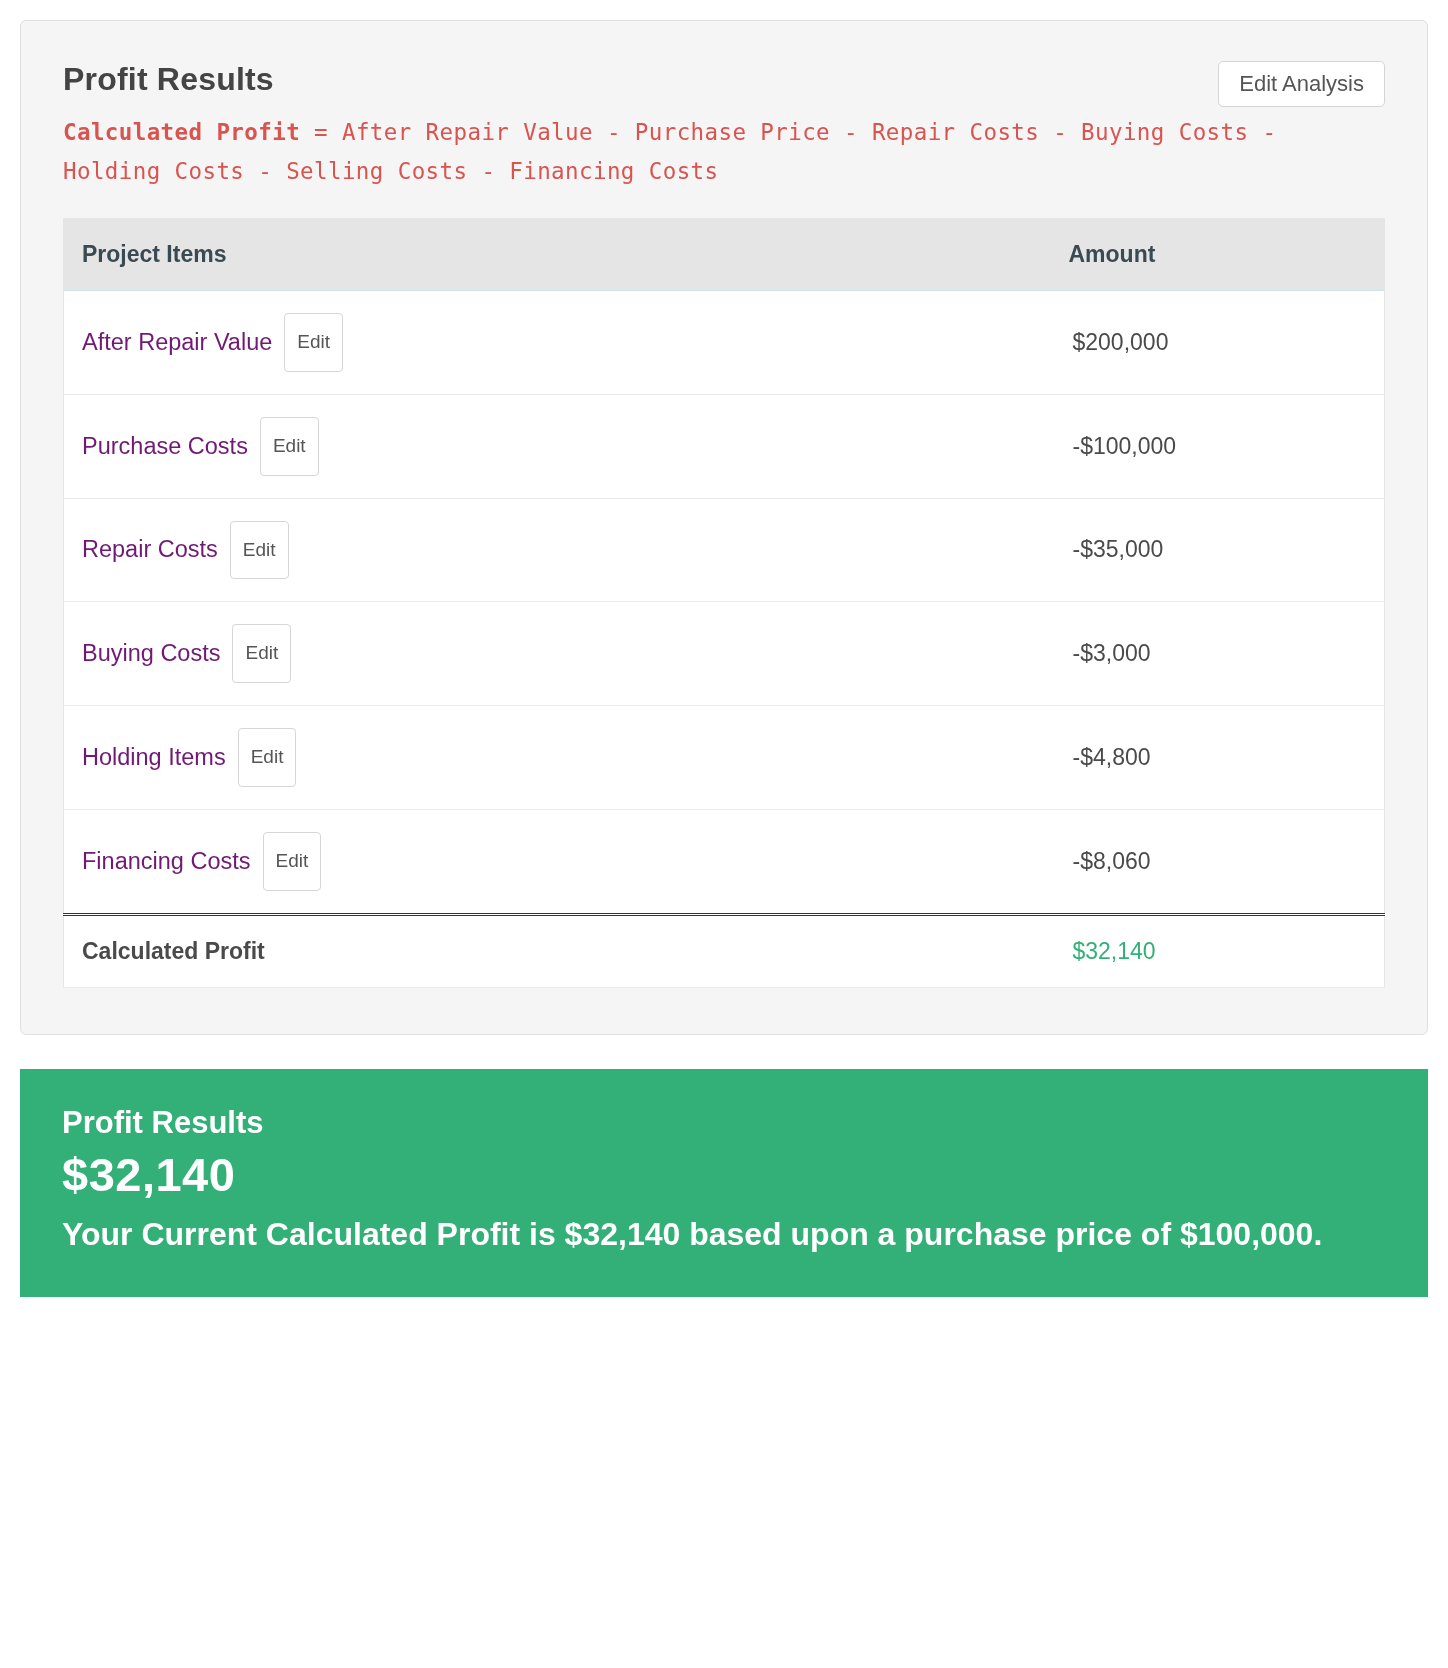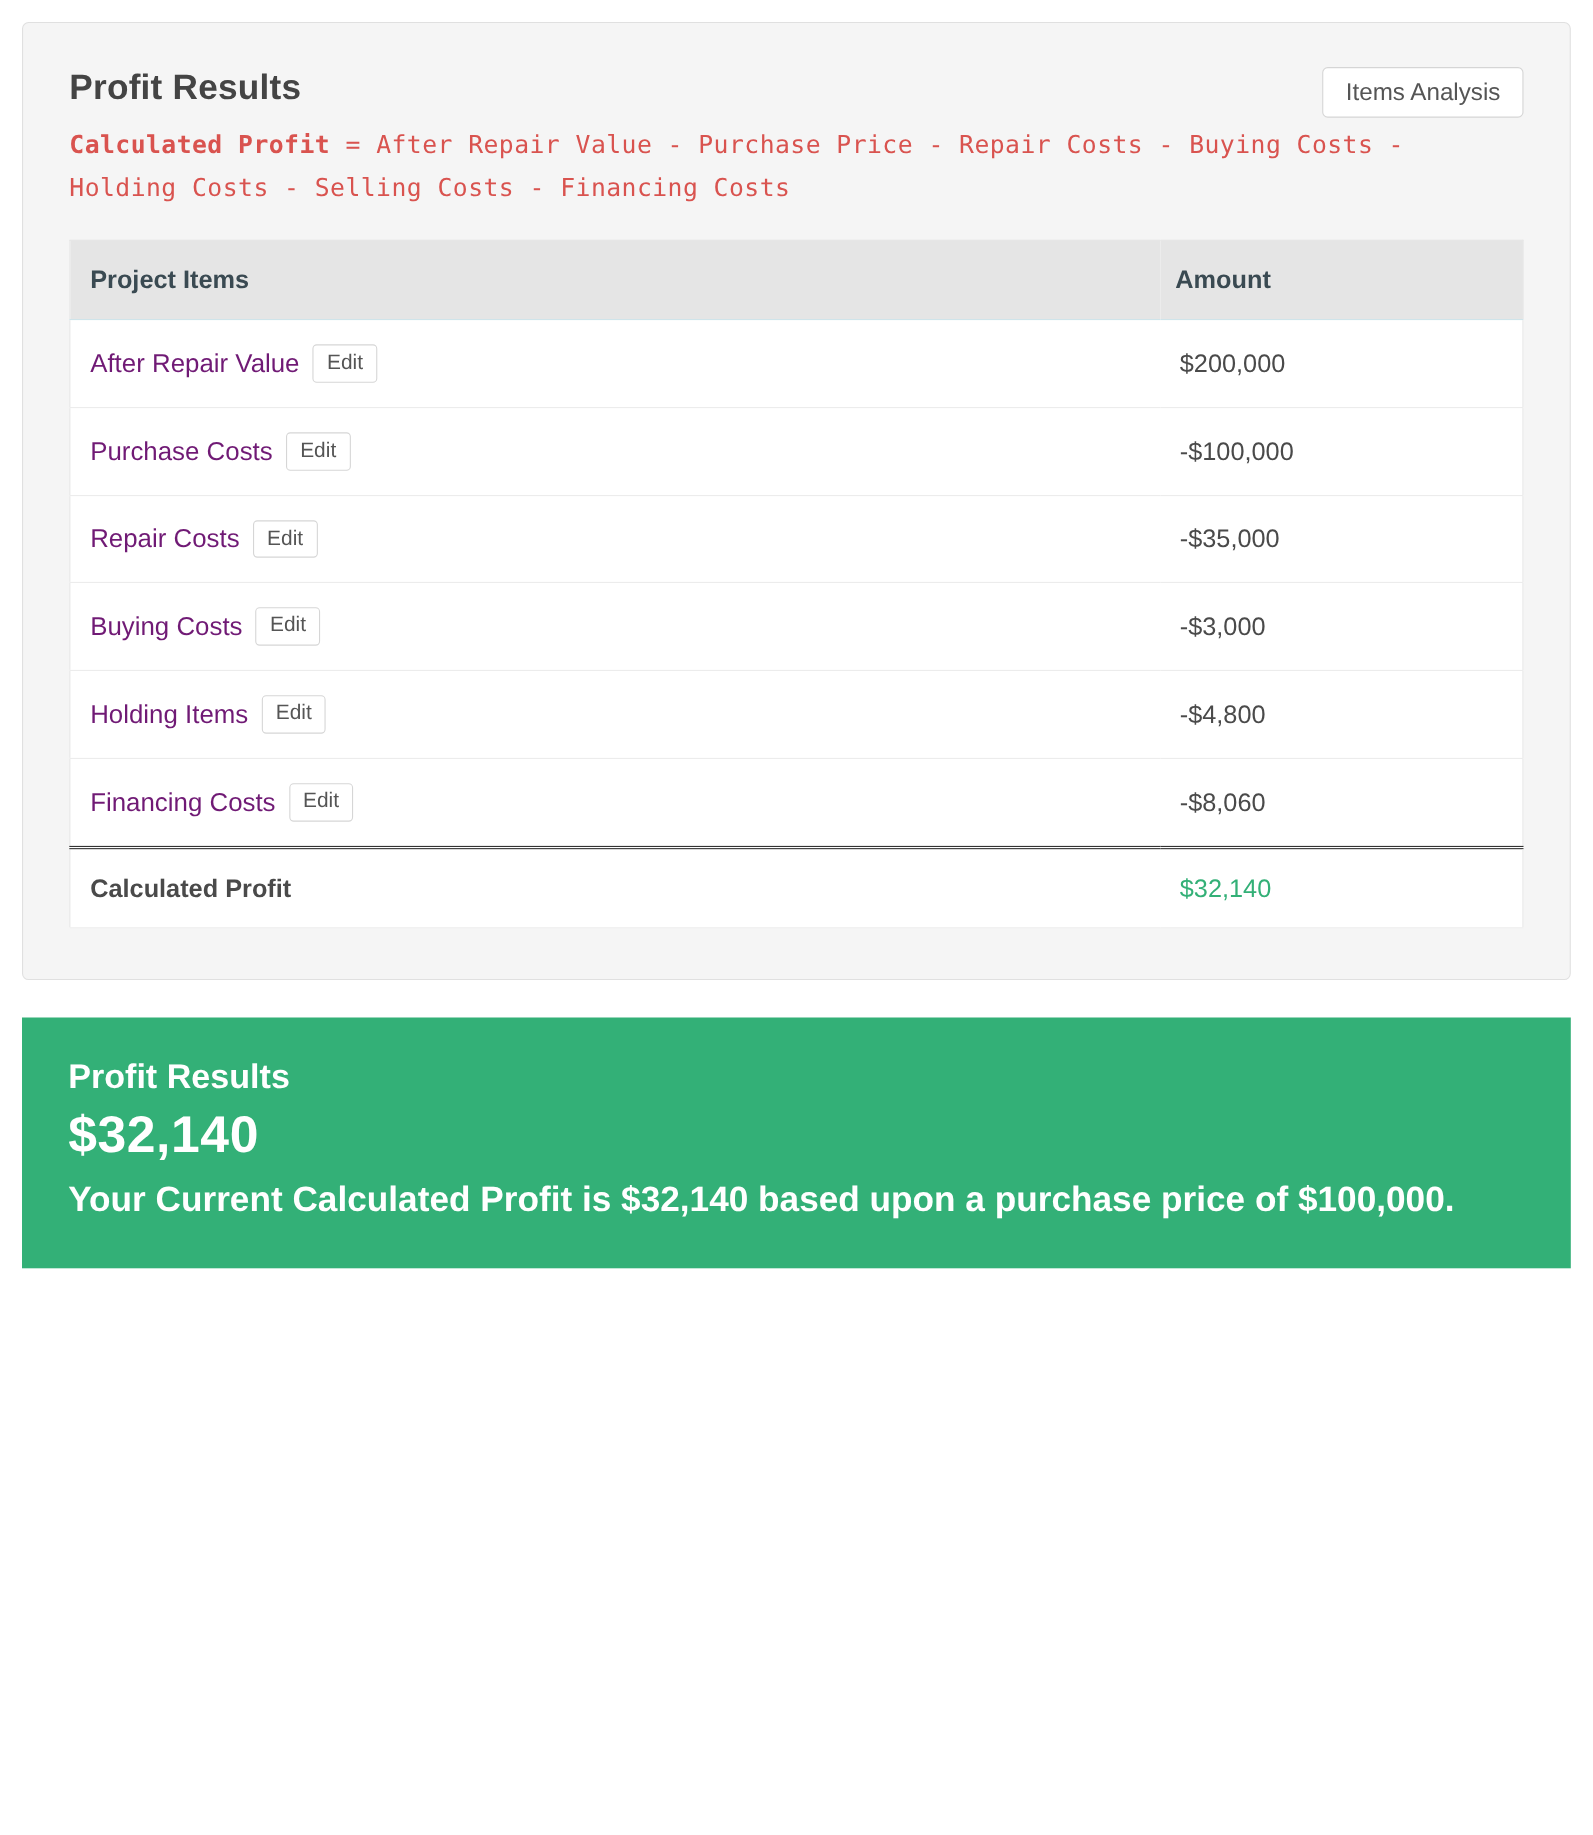--- a/index.html
+++ b/index.html
@@ -98,21 +98,21 @@
   }
   .item-label { font-size: 23.5px; color: #701a75; }
 
   .edit-btn {
     font-family: "Liberation Sans", sans-serif;
     font-size: 19px;
     color: #555555;
     background: #ffffff;
     border: 1px solid #d6d6d6;
     border-radius: 4px;
-    padding: 6px 12px;
+    padding: 18px 12px;
     cursor: pointer;
     line-height: 1.1;
   }
 
   .amount { font-size: 23.5px; color: #4a4a4a; padding-left: 14px; }
 
   tr.total-row td {
     border-top: 3px double #333333;
     border-bottom: none;
     padding-top: 26px;
@@ -145,21 +145,21 @@
   }
   .banner-sub b { font-weight: bold; }
 </style>
 </head>
 <body>
 
 <div class="panel">
 
   <div class="panel-head">
     <h1 class="panel-title">Profit Results</h1>
-    <button class="edit-analysis-btn">Items Analysis</button>
+    <button class="edit-analysis-btn">Edit Analysis</button>
   </div>
 
   <div class="formula">
     <span class="strong">Calculated Profit</span><span> = After Repair Value - Purchase Price - Repair Costs - Buying Costs - Holding Costs - Selling Costs - Financing Costs</span>
   </div>
 
   <table class="items">
     <thead>
       <tr>
         <th>Project Items</th>

